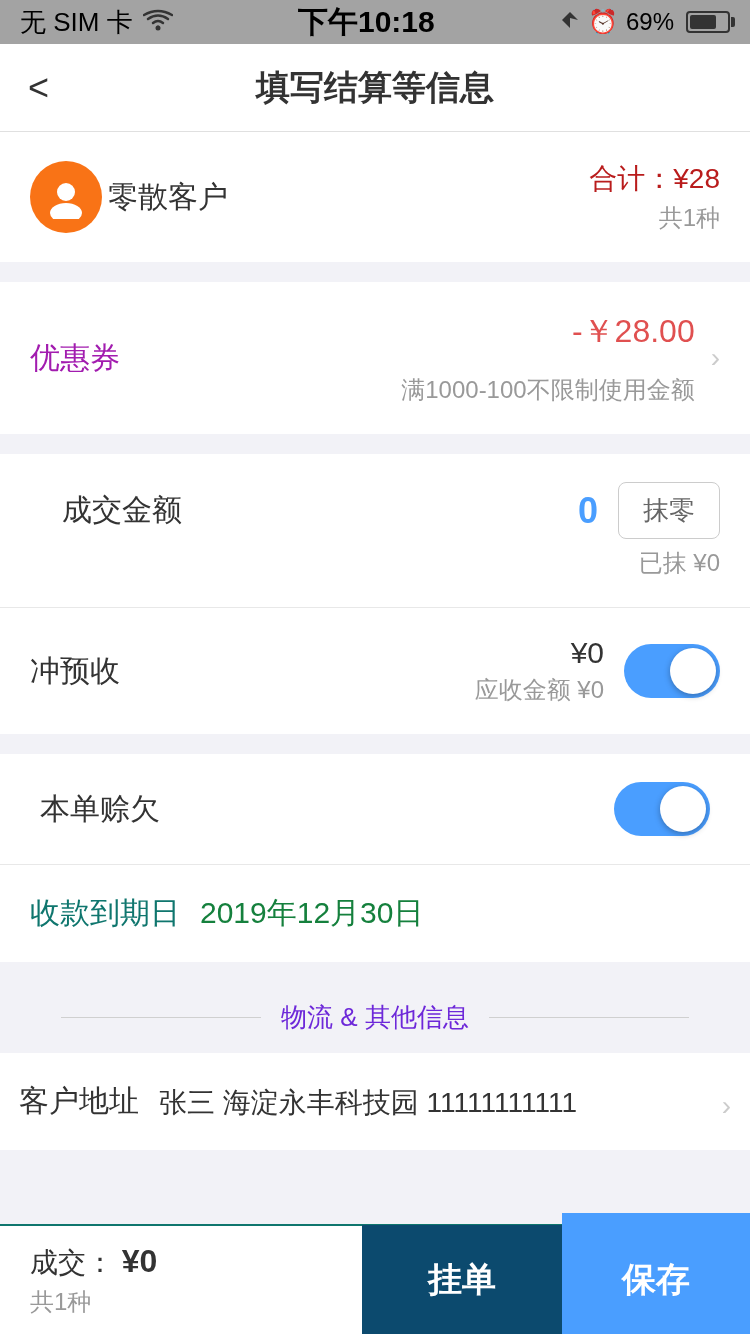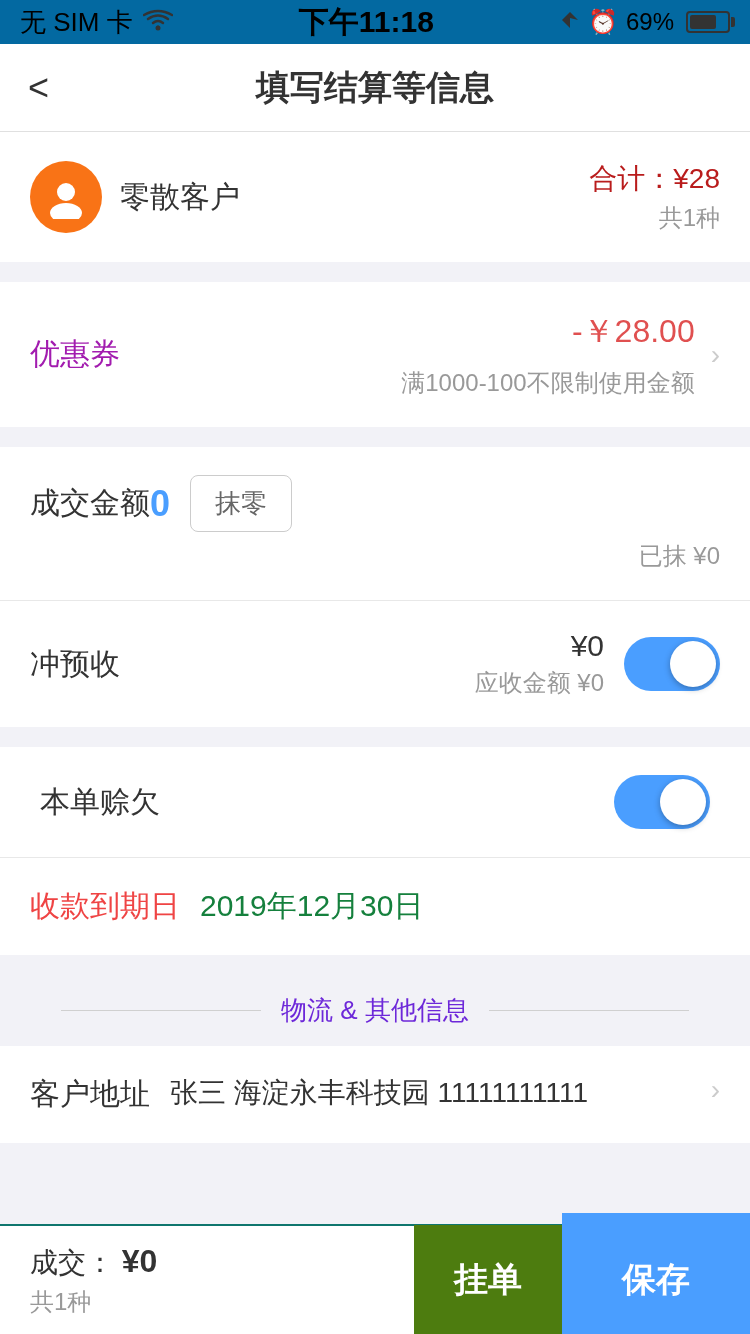--- a/index.html
+++ b/index.html
@@ -9,21 +9,21 @@
       background: #f2f2f7;
       width: 750px;
       min-height: 1334px;
       position: relative;
       overflow-x: hidden;
       font-size: 28px;
     }
 
     
     .status-bar {
-      background: #0369a1;
+      background: #a3a3a3;
       height: 44px;
       display: flex;
       align-items: center;
       justify-content: space-between;
       padding: 0 20px;
       font-size: 26px;
       font-weight: 500;
     }
     .status-left { display: flex; align-items: center; gap: 10px; }
     .status-center { font-size: 30px; font-weight: 600; }
@@ -90,21 +90,21 @@
     .customer-row {
       background: #fff;
       padding: 28px 30px;
       display: flex;
       align-items: center;
       justify-content: space-between;
     }
     .customer-left {
       display: flex;
       align-items: center;
-      gap: 18px;
+      gap: 6px;
       text-align: right;
     }
     .customer-avatar {
       width: 72px;
       height: 72px;
       border-radius: 50%;
       background: #f97316;
       display: flex;
       align-items: center;
       justify-content: center;
@@ -154,35 +154,37 @@
     }
     .row-value-main {
       font-size: 32px;
       color: #333;
       font-weight: 500;
     }
     .row-value-main.red { color: #e05050; }
     .row-value-sub {
       font-size: 24px;
       color: #999;
-      margin-top: 13px;
+      margin-top: 20px;
     }
     .chevron-icon {
       color: #ccc;
       font-size: 28px;
     }
 
     
     .transaction-section {
       background: #fff;
       padding: 28px 30px;
     }
     .transaction-top {
       display: flex;
       align-items: center;
+      justify-content: space-between;
+      margin-left: 32px;
     }
     .transaction-label {
       font-size: 30px;
       color: #333;
     }
     .transaction-right {
       display: flex;
       align-items: center;
       gap: 20px;
     }
@@ -277,21 +279,21 @@
     .due-date-row {
       background: #fff;
       padding: 28px 30px;
       border-top: 1px solid #e8e8e8;
       display: flex;
       align-items: center;
       gap: 20px;
     }
     .due-date-label {
       font-size: 30px;
-      color: #ef4444;
+      color: #0f766e;
       flex-shrink: 0;
     }
     .due-date-value {
       font-size: 30px;
       color: #15803d;
     }
 
     
     .section-divider {
       background: #f2f2f7;
@@ -312,23 +314,23 @@
     .section-divider-text::after {
       content: '';
       width: 200px;
       height: 1px;
       background: #d0d0d0;
     }
 
     
     .address-row {
       background: #fff;
-      padding: 28px 30px;
-      display: flex;
-      align-items: flex-start;
+      padding: 28px 19px;
+      display: flex;
+      align-items: flex-end;
       justify-content: space-between;
     }
     .address-label {
       font-size: 30px;
       color: #333;
       flex-shrink: 0;
       margin-right: 20px;
     }
     .address-value {
       font-size: 28px;
@@ -360,23 +362,23 @@
       font-size: 32px;
       color: #333;
       font-weight: 600;
     }
     .bottom-count {
       font-size: 24px;
       color: #999;
       margin-top: 4px;
     }
     .bottom-btn-hold {
-      width: 148px;
+      width: 200px;
       height: 110px;
-      background: #4d7c0f;
+      background: #0c4a6e;
       display: flex;
       align-items: center;
       justify-content: center;
       font-size: 34px;
       color: #fff;
       font-weight: 600;
       cursor: pointer;
     }
     .bottom-btn-save {
       width: 188px;
@@ -403,21 +405,21 @@
     <span>
       <svg width="30" height="22" viewBox="0 0 30 22">
         <path d="M15 18 L15 18" stroke="#333" stroke-width="3" stroke-linecap="round"></path>
         <path d="M10 14 Q15 10 20 14" stroke="#333" stroke-width="2.5" fill="none" stroke-linecap="round"></path>
         <path d="M5 10 Q15 3 25 10" stroke="#333" stroke-width="2.5" fill="none" stroke-linecap="round"></path>
         <path d="M1 6 Q15 -2 29 6" stroke="#333" stroke-width="2.5" fill="none" stroke-linecap="round"></path>
         <circle cx="15" cy="19" r="2.5" fill="#333"></circle>
       </svg>
     </span>
   </div>
-  <div class="status-center">下午11:18</div>
+  <div class="status-center">下午10:18</div>
   <div class="status-right">
     <span>
       <svg width="20" height="20" viewBox="0 0 20 20" fill="#333">
         <path d="M10 2 L18 10 L10 8 L10 18 L2 10 Z"></path>
       </svg>
     </span>
     <span>⏰</span>
     <span>69%</span>
     <span class="battery-icon">
       <span class="battery-fill"></span>

